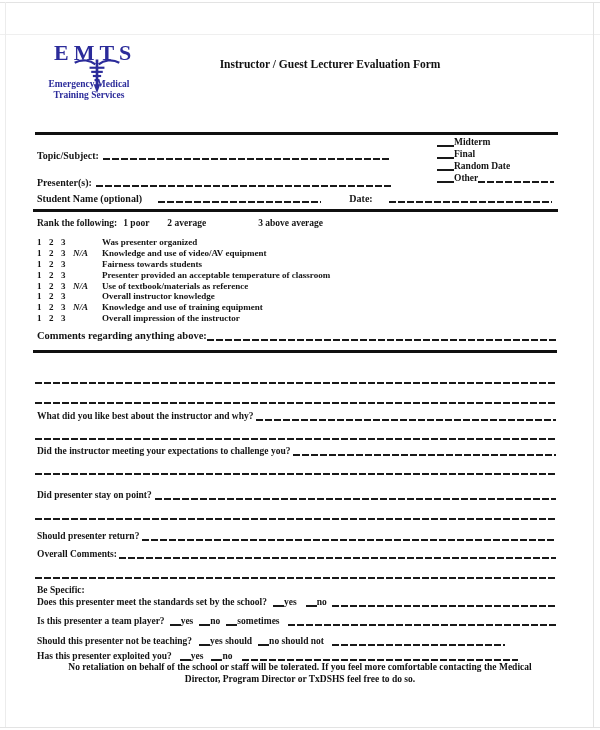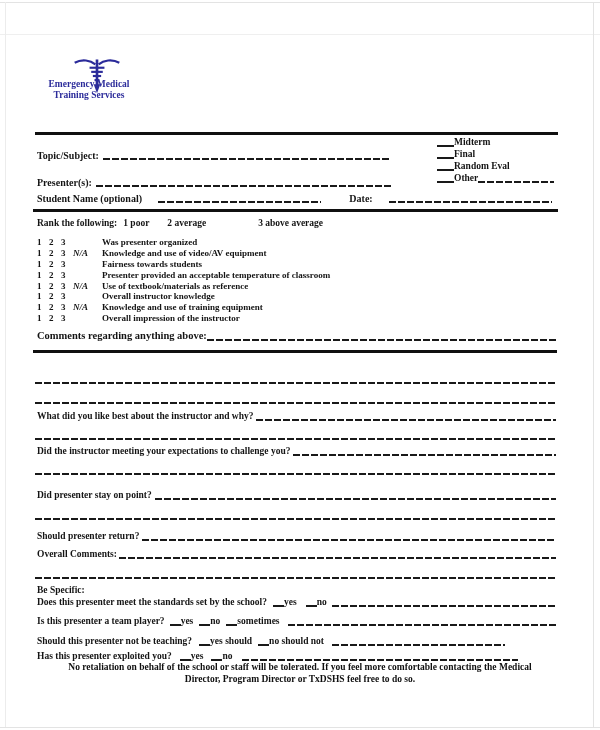--- a/index.html
+++ b/index.html
@@ -39,36 +39,38 @@
 <body>
 
 <div class="page">
 
   <div class="hairline" style="left:0;top:2px;width:600px;height:1px;"></div>
   <div class="hairline" style="left:0;top:34px;width:600px;height:1px;background:#efefef;"></div>
   <div class="hairline" style="left:5px;top:2px;width:1px;height:725px;background:#ececec;"></div>
   <div class="hairline" style="left:593px;top:2px;width:1px;height:725px;"></div>
   <div class="hairline" style="left:0;top:727px;width:600px;height:1px;"></div>
 
+  <div class="abs logo-text" style="left:54px;top:40px;">EMTS</div>
   <svg class="abs" style="left:72px;top:57px;" width="50" height="38" viewBox="0 0 60 46">
     <g stroke="#2b2b9a" fill="none">
       <path d="M3 7 C 12 2, 22 4, 28 9" stroke-width="2.6"></path>
       <path d="M57 7 C 48 2, 38 4, 32 9" stroke-width="2.6"></path>
       <line x1="30" y1="3" x2="30" y2="36" stroke-width="3.2"></line>
       <line x1="21" y1="13" x2="39" y2="13" stroke-width="2.6"></line>
       <line x1="23" y1="18" x2="37" y2="18" stroke-width="2.6"></line>
       <line x1="25" y1="23" x2="35" y2="23" stroke-width="2.6"></line>
       <line x1="27" y1="28" x2="33" y2="28" stroke-width="2.6"></line>
     </g>
     <path d="M26 33 L30 44 L34 33 Z" fill="#2b2b9a" stroke="none"></path>
   </svg>
   <div class="abs org" style="left:42px;top:79px;width:94px;">
     <div>Emergency Medical</div>
     <div>Training Services</div>
   </div>
+  <div class="abs title" style="left:160px;top:58px;width:340px;">Instructor / Guest Lecturer Evaluation Form</div>
 
   <div class="rule" style="left:35px;top:132px;width:523px;"></div>
 
   <div class="row b f10" style="left:37px;top:177px;width:356px;">
     <span>Presenter(s):</span>
     <span class="fill" style="margin-left:4px;"></span>
   </div>
   <div class="row b f10" style="left:37px;top:150px;width:353px;">
     <span>Topic/Subject:</span>
     <span class="fill" style="margin-left:4px;"></span>
@@ -84,21 +86,21 @@
     <div class="opt-row">
       <span class="bk w17"></span>
       <span>Midterm</span>
     </div>
     <div class="opt-row">
       <span class="bk w17"></span>
       <span>Final</span>
     </div>
     <div class="opt-row">
       <span class="bk w17"></span>
-      <span>Random Eval</span>
+      <span>Random Date</span>
     </div>
     <div class="opt-row">
       <span class="bk w17"></span>
       <span>Other</span>
       <span class="fill" style="flex:1;height:1.6px;margin-bottom:1px;background:repeating-linear-gradient(90deg,#191919 0 7px,rgba(0,0,0,0) 7px 9px);"></span>
     </div>
   </div>
 
   <div class="rule" style="left:33px;top:209px;width:525px;"></div>
 

